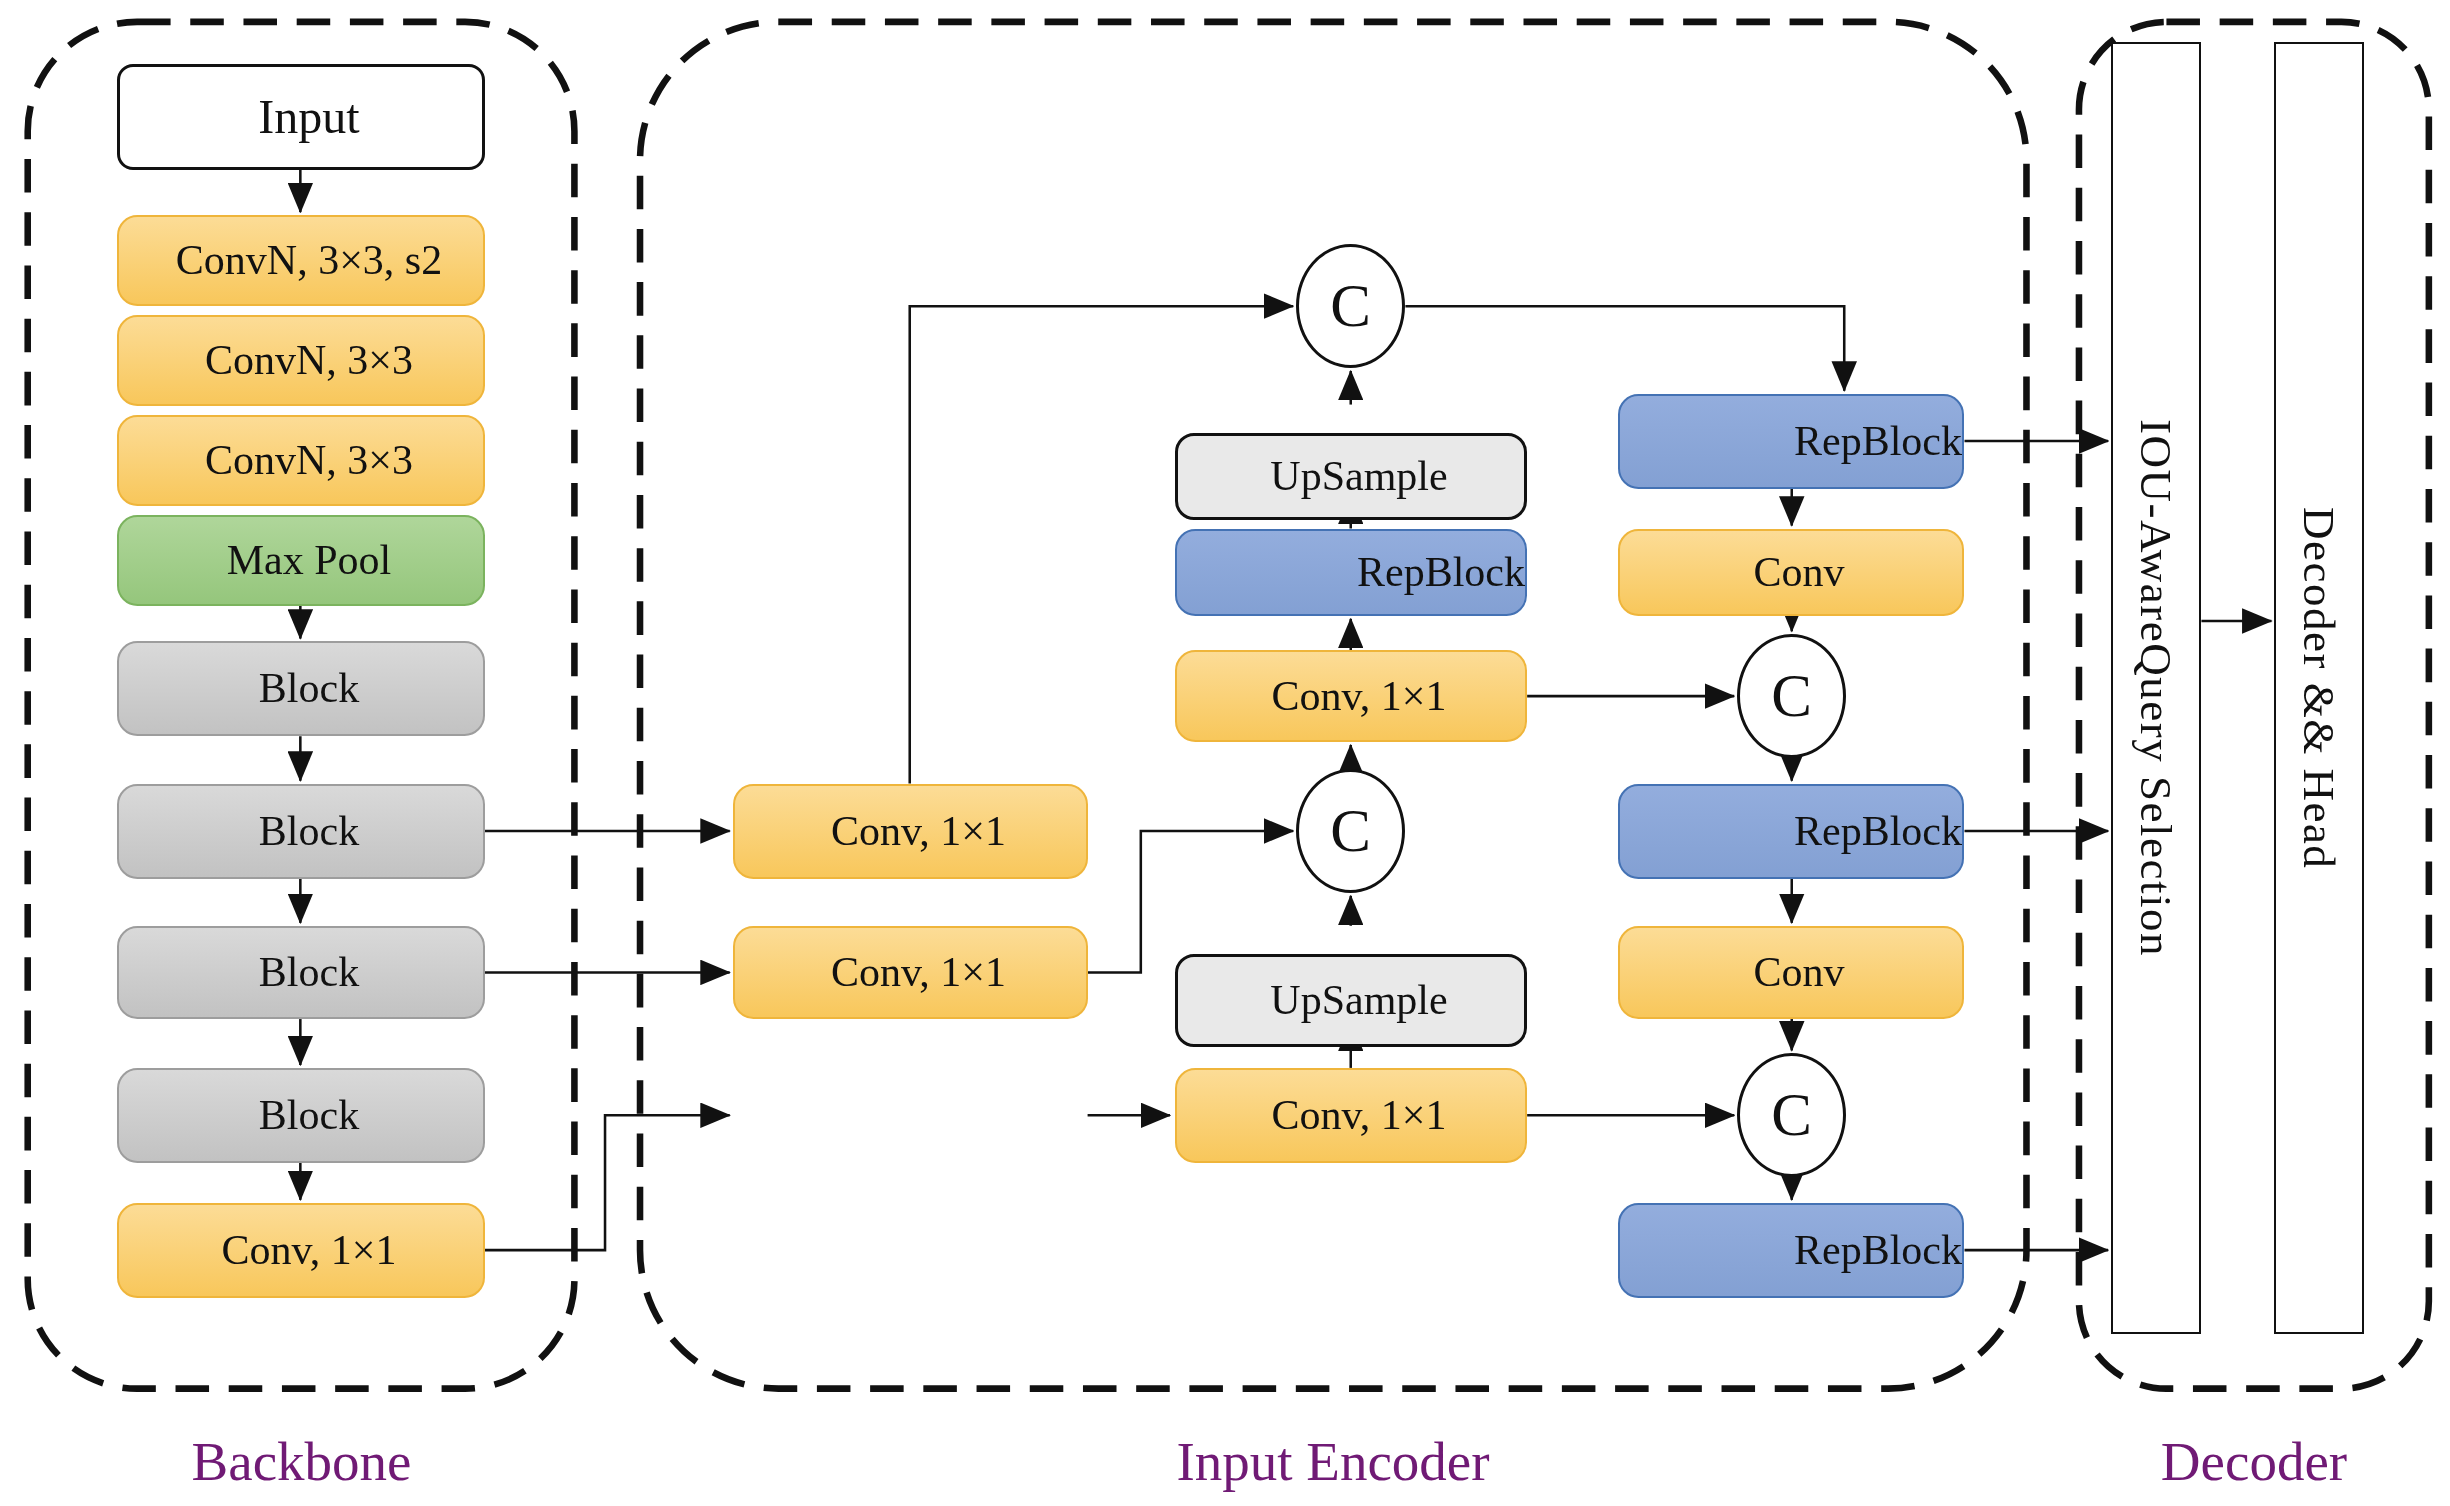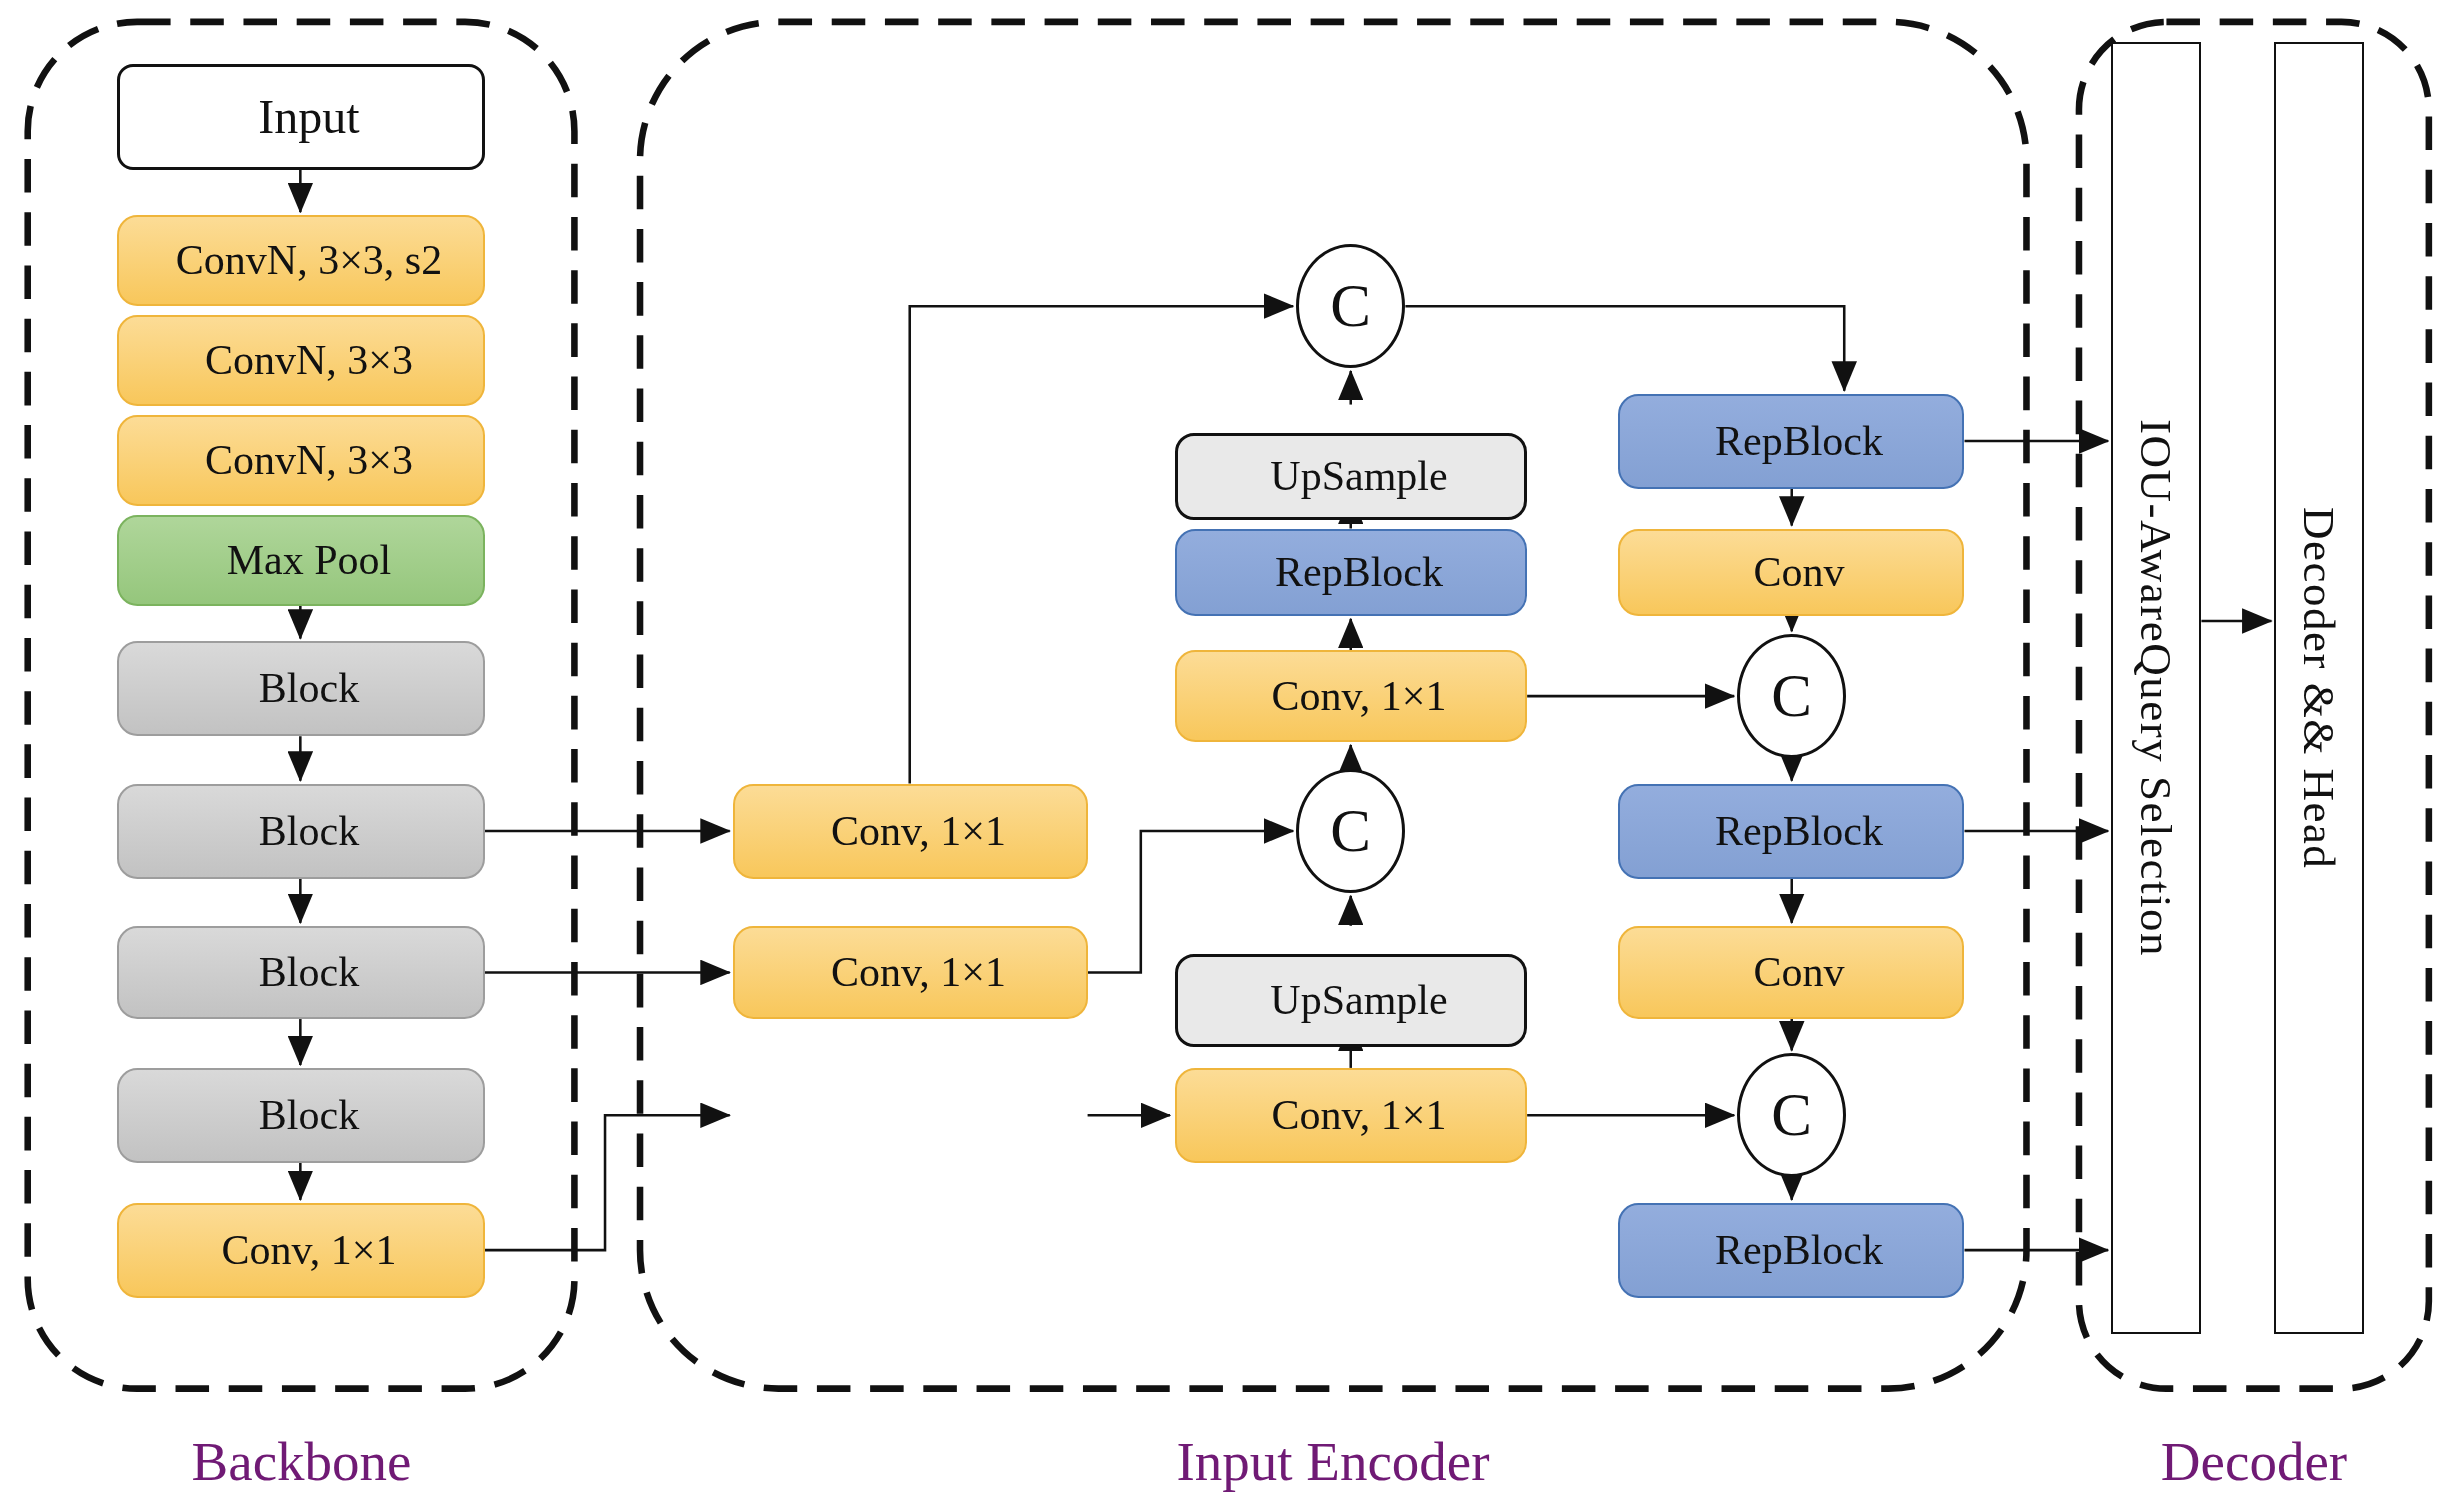--- a/index.html
+++ b/index.html
@@ -18,21 +18,21 @@
     font-size:42px;color:#111;
     box-sizing:border-box;
     border-radius:20.4px;
     line-height:1.05;
     padding-left:16px;
   }
   .white-box{background:#ffffff;border:3.6px solid #111;border-radius:16px;}
   .conv{background:linear-gradient(180deg,#FCDC96 0%,#F8C75B 100%);border:2.2px solid #EFB53B;}
   .pool{background:linear-gradient(180deg,#AFD69A 0%,#95C67C 100%);border:2.2px solid #7BB35E;}
   .gblock{background:linear-gradient(180deg,#D9D9D9 0%,#C2C2C2 100%);border:2.2px solid #9D9D9D;}
-  .rep{background:linear-gradient(180deg,#93ADDD 0%,#83A0D3 100%);border:2.9px solid #4472B4;}
+  .rep{background:linear-gradient(180deg,#93ADDD 0%,#83A0D3 100%);border:2.9px solid #4472B4;justify-content:flex-end;}
   .ups{background:#E9E9E9;border:3.6px solid #111;border-radius:19px;margin-top:28px;}
   .cnode{
     position:absolute;width:109px;height:124px;
     background:#fff;border:3.6px solid #111;border-radius:50%;
     display:flex;align-items:center;justify-content:center;
     font-size:61px;color:#111;box-sizing:border-box;
   }
   .tallbox{
     position:absolute;width:90px;height:1292px;
     background:#fff;border:2.9px solid #111;box-sizing:border-box;

